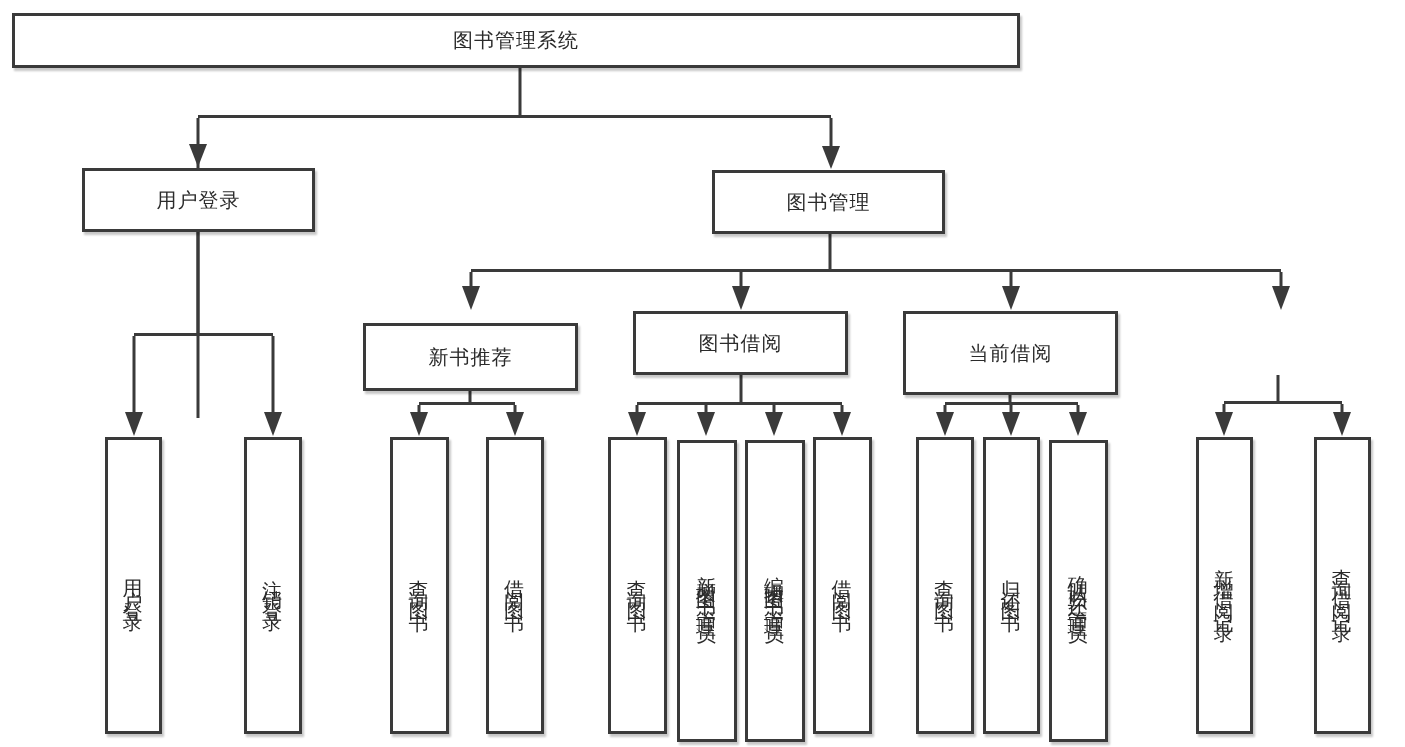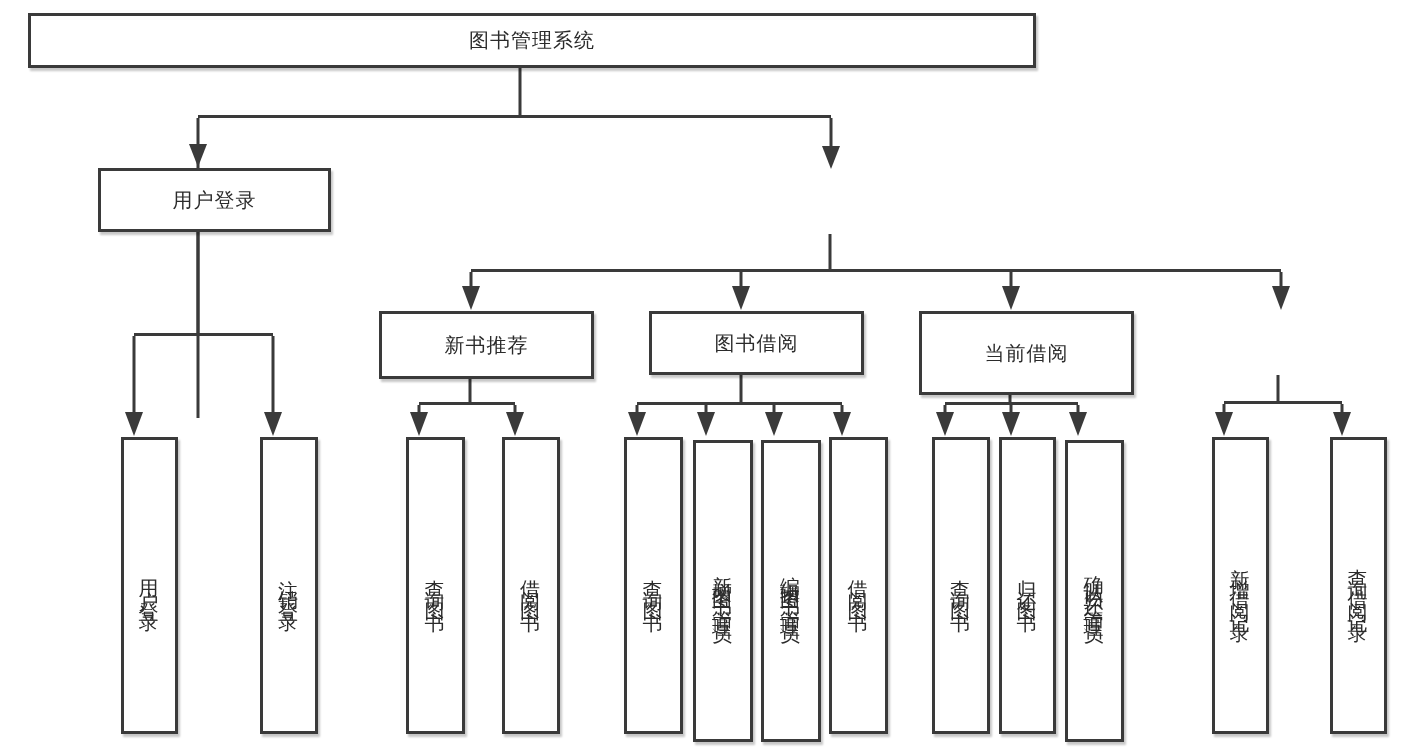--- a/index.html
+++ b/index.html
@@ -31,21 +31,20 @@
   .node{
     position:absolute;
     z-index:2;
     background:var(--box-fill);
     border:3px solid var(--box-border);
     box-shadow:2px 2.5px 2px rgba(0,0,0,0.22);
     display:flex;
     align-items:center;
     justify-content:center;
     color:var(--text);
-    margin-left:16px;
   }
   .node .lbl{
     font-size:20px;
     letter-spacing:1px;
     white-space:nowrap;
     color:var(--text);
   }
   .node.v .lbl{
     writing-mode:vertical-rl;
     text-orientation:mixed;
@@ -122,22 +121,25 @@
     </g>
   </svg>
 
   <div class="node" style="left:12px;top:13px;width:1008px;height:55px">
     <span class="lbl">图书管理系统</span>
   </div>
 
   <div class="node" style="left:82px;top:168px;width:233px;height:64px">
     <span class="lbl">用户登录</span>
   </div>
+  <div class="node" style="left:712px;top:170px;width:233px;height:64px">
+    <span class="lbl">图书管理</span>
+  </div>
 
-  <div class="node" style="left:363px;top:311px;width:215px;height:68px">
+  <div class="node" style="left:363px;top:323px;width:215px;height:68px">
     <span class="lbl">新书推荐</span>
   </div>
   <div class="node" style="left:633px;top:311px;width:215px;height:64px">
     <span class="lbl">图书借阅</span>
   </div>
   <div class="node" style="left:903px;top:311px;width:215px;height:84px">
     <span class="lbl">当前借阅</span>
   </div>
 
   <div class="node v" style="left:105px;top:437px;width:57px;height:297px">

